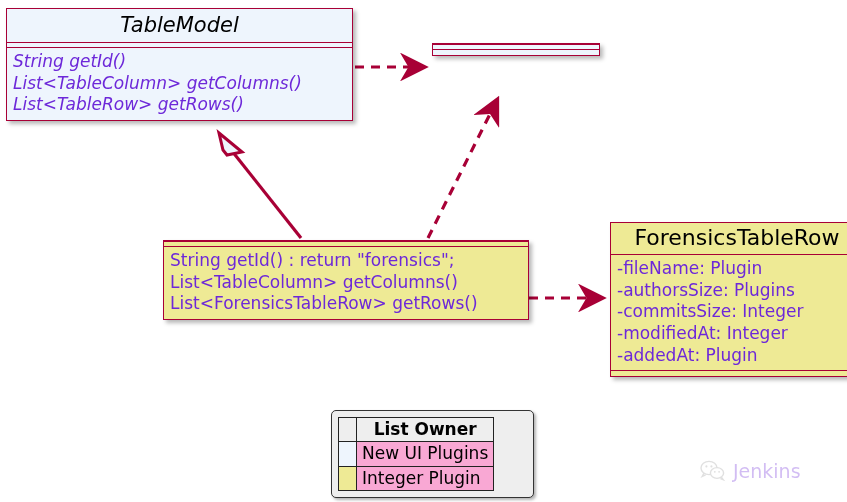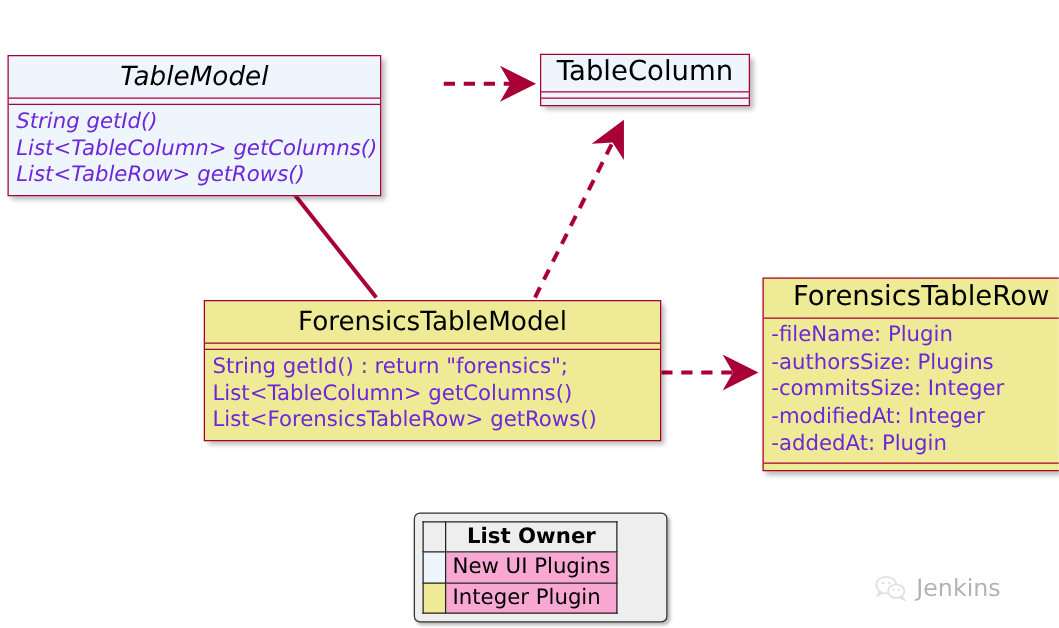--- a/index.html
+++ b/index.html
@@ -104,21 +104,21 @@
   .sw-blue   { background: #eef5fd; }
   .sw-yellow { background: #eeea95; }
 
   
   .watermark {
     position: absolute;
     display: flex;
     align-items: center;
     gap: 7px;
     opacity: 0.30;
-    color: #000000;
+    color: #6d28d9;
     font-size: 19px;
     font-family: "DejaVu Sans", "Liberation Sans", sans-serif;
     user-select: none;
   }
   .watermark svg { display: block; }
 </style>
 </head>
 <body>
 
 <div id="canvas">
@@ -144,38 +144,36 @@
 
     <g>
       <line x1="428" y1="238" x2="497" y2="100" stroke="#a80036" stroke-width="3.2" stroke-dasharray="9,7" marker-end="url(#open-arrow)"></line>
     </g>
 
     <g>
       <line x1="529" y1="298" x2="602" y2="298" stroke="#a80036" stroke-width="3.2" stroke-dasharray="9,7" marker-end="url(#open-arrow)"></line>
     </g>
   </svg>
 
-  <div class="uml-class blue" style="left:6px; top:8px; width:299px;margin-top:36px;">
+  <div class="uml-class blue" style="left:6px; top:8px; width:347px;">
     <div class="uml-name abstract">TableModel</div>
     <div class="uml-sep double"></div>
     <div class="uml-compartment italic">
       <span class="row">String getId()</span>
       <span class="row">List&lt;TableColumn&gt; getColumns()</span>
       <span class="row">List&lt;TableRow&gt; getRows()</span>
     </div>
   </div>
 
   <div class="uml-class blue" style="left:432px; top:43px; width:168px;">
-    <div class="uml-name" style="font-size:22px; padding:1px 8px 3px 8px;">TableColumn</div>
     <div class="uml-sep double"></div>
     <div class="uml-compartment empty"></div>
   </div>
 
   <div class="uml-class yellow" style="left:163px; top:240px; width:366px;">
-    <div class="uml-name">ForensicsTableModel</div>
     <div class="uml-sep double"></div>
     <div class="uml-compartment">
       <span class="row">String getId() : return "forensics";</span>
       <span class="row">List&lt;TableColumn&gt; getColumns()</span>
       <span class="row">List&lt;ForensicsTableRow&gt; getRows()</span>
     </div>
   </div>
 
   <div class="uml-class yellow" style="left:610px; top:222px; width:254px;">
     <div class="uml-name" style="font-size:22px; padding:2px 8px 4px 8px;">ForensicsTableRow</div>

